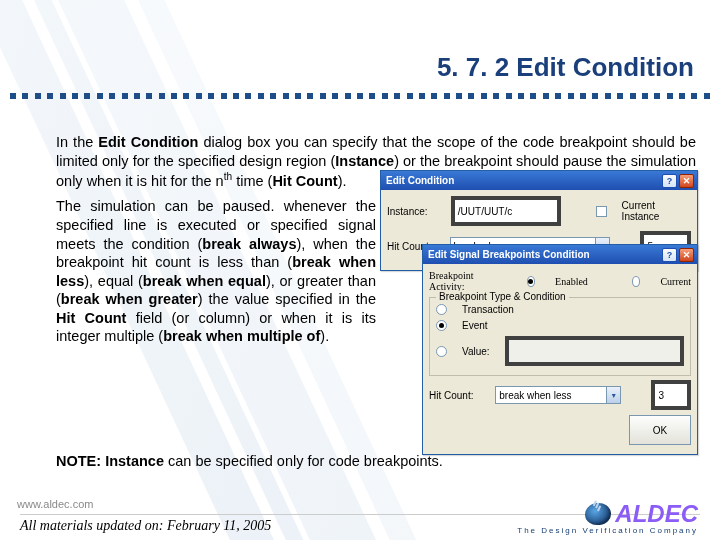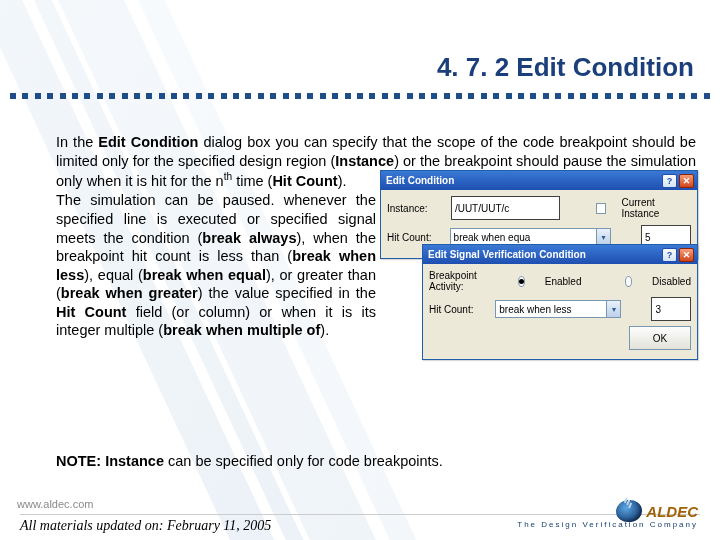--- a/index.html
+++ b/index.html
@@ -113,21 +113,21 @@
     border-radius: 2px;
     display: flex; align-items: center; justify-content: center;
     font-size: 9px;
     color: #1e4fb0;
   }
   .tbbtn.close { background: linear-gradient(#f79e7b,#d0451b); color:#fff; border-color:#8e2300;}
   .win .content { padding: 6px 6px 4px 6px; }
   .row { display: flex; align-items: center; gap: 15px; margin-bottom: 5px; }
   .lbl { font-size: 10px; color: #000; }
   .inp {
-    border: 1px solid #404040;
+    border: 4px solid #404040;
     background: #fff;
     height: 16px;
     padding: 11px 3px;
     font-size: 10px;
     font-family: Tahoma, sans-serif;
     display: flex;
     align-items: center;
     overflow: hidden;
     white-space: nowrap;
   }
@@ -164,21 +164,21 @@
   .grp .gt {
     position: absolute;
     top: -7px; left: 6px;
     background: #ece9d8;
     padding: 0 3px;
     font-size: 10px;
   }
   .btn-ok {
     border: 1px solid #7a97b0;
     background: linear-gradient(#fdfdfd,#e3e3da);
-    width: 62px; height: 24px;
+    width: 62px; height: 30px;
     font-size: 10px;
     display:flex; align-items:center; justify-content:center;
     margin-left:auto;
   }
 
   .note {
     position: absolute;
     left: 56px;
     right: 24px;
     top: 453px;
@@ -238,44 +238,44 @@
     position:absolute;
     left:10px; top:-3px; width:2px; height:6px;
     background:#bdd7f0;
     box-shadow: 3px 1px 0 #bdd7f0, 6px 3px 0 #bdd7f0;
     transform: rotate(30deg);
     border-radius:1px;
   }
   .footer .logo .brand .txt {
     font-family: Arial, sans-serif;
     font-weight: 900;
-    font-size: 15px;
+    font-size: 24px;
     letter-spacing: 0px;
-    color: #a16207;
+    color: #8b5cf6;
     font-style: italic;
   }
   .footer .logo .tag {
     font-size: 8px;
     letter-spacing: 2px;
     color: #173e72;
     font-family: Verdana, sans-serif;
     margin-top: -2px;
   }
 </style>
 </head>
 <body>
 
 <div class="bgdeco">
   <div class="stripe s1"></div>
   <div class="stripe s2"></div>
   <div class="stripe s3"></div>
   <div class="stripe s4"></div>
 </div>
 
-<div class="title">4. 7. 2 Edit Condition</div>
+<div class="title">5. 7. 2 Edit Condition</div>
 
 <div class="dotrow">
     <span></span>
     <span></span>
     <span></span>
     <span></span>
     <span></span>
     <span></span>
     <span></span>
     <span></span>
@@ -327,21 +327,21 @@
     <span></span>
     <span></span>
     <span></span>
     <span></span>
   </div>
 
 <div class="body">
   <div class="para flow">
     <span>In the </span><span class="b">Edit Condition</span><span> dialog box you can specify that the scope of the code breakpoint should be limited only for the specified design region (</span><span class="b">Instance</span><span>) or the breakpoint should pause the simulation only when it is hit for the n</span><span class="sup">th</span><span> time (</span><span class="b">Hit Count</span><span>).</span>
   </div>
-  <div class="para col-left" style="margin-top:1px;">
+  <div class="para col-left" style="margin-top:7px;">
     <span>The simulation can be paused. whenever the specified line is executed or specified signal meets the condition (</span><span class="b">break always</span><span>), when the breakpoint hit count is less than (</span><span class="b">break when less</span><span>), equal (</span><span class="b">break when equal</span><span>), or greater than (</span><span class="b">break when greater</span><span>) the value specified in the </span><span class="b">Hit Count</span><span> field (or column) or when it is its integer multiple (</span><span class="b">break when multiple of</span><span>).</span>
   </div>
 
   <div class="dialogs">
 
     <div class="win" style="left:0; top:0; width:318px;">
       <div class="tb">
         <span>Edit Condition</span>
         <span class="btns">
           <span class="tbbtn">?</span>
@@ -363,35 +363,51 @@
             <span class="ar">▾</span>
           </span>
           <span style="flex:1"></span>
           <span class="inp" style="width:54px;">5</span>
         </div>
       </div>
     </div>
 
     <div class="win" style="left:42px; top:74px; width:276px;">
       <div class="tb">
-        <span>Edit Signal Verification Condition</span>
+        <span>Edit Signal Breakpoints Condition</span>
         <span class="btns">
           <span class="tbbtn">?</span>
           <span class="tbbtn close">✕</span>
         </span>
       </div>
       <div class="content">
-        <div class="row" style="gap:20px;">
+        <div class="row" style="gap:20px;font-family:Liberation Serif, serif;">
           <span class="lbl">Breakpoint Activity:</span>
           <span style="flex:1"></span>
           <span class="rdo sel"></span>
           <span class="lbl">Enabled</span>
           <span style="width:6px;"></span>
           <span class="rdo"></span>
-          <span class="lbl">Disabled</span>
+          <span class="lbl">Current</span>
+        </div>
+        <div class="grp">
+          <span class="gt">Breakpoint Type &amp; Condition</span>
+          <div class="row">
+              <span class="rdo"></span>
+              <span class="lbl">Transaction</span>
+            </div>
+          <div class="row">
+              <span class="rdo sel"></span>
+              <span class="lbl">Event</span>
+            </div>
+          <div class="row">
+            <span class="rdo"></span>
+            <span class="lbl">Value:</span>
+            <span class="inp" style="flex:1; height:16px; background:#f0f0ea;"></span>
+          </div>
         </div>
         <div class="row">
           <span class="lbl" style="width:52px;">Hit Count:</span>
           <span class="combo" style="width:128px;">
             <span class="cv">break when less</span>
             <span class="ar">▾</span>
           </span>
           <span style="flex:1"></span>
           <span class="inp" style="width:40px;">3</span>
         </div>

